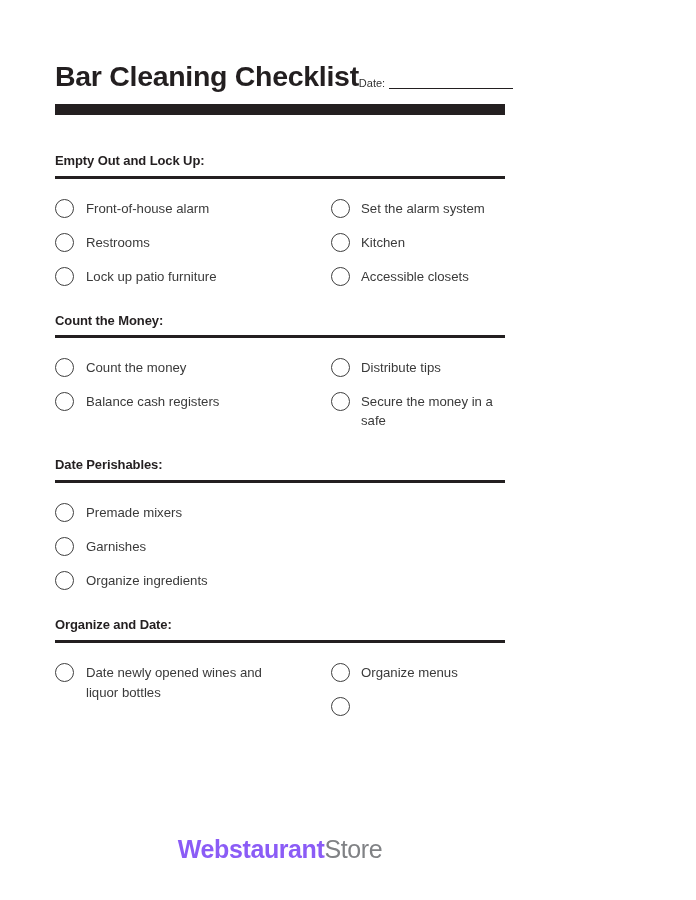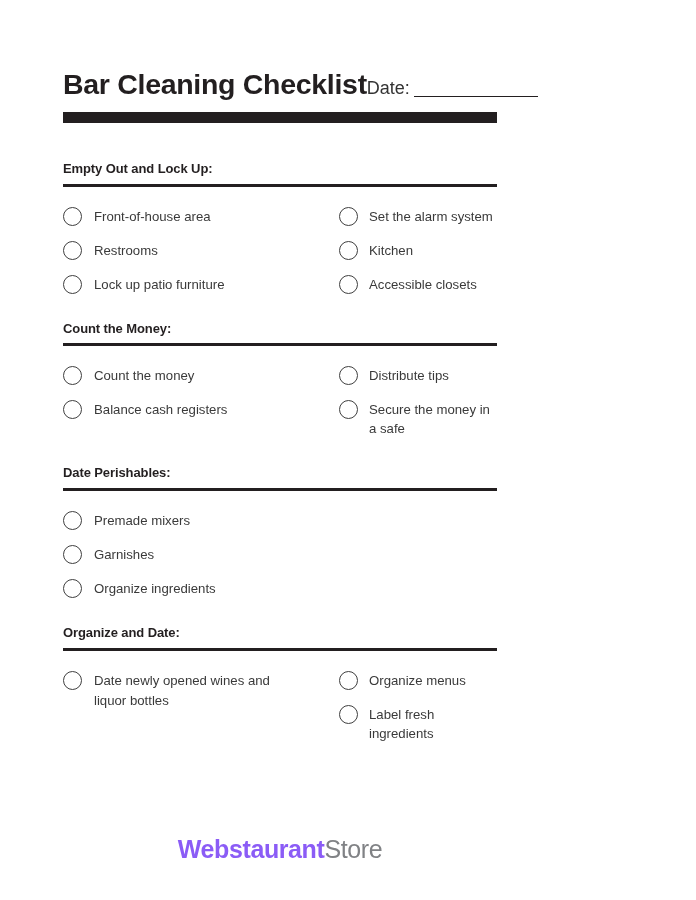--- a/index.html
+++ b/index.html
@@ -14,21 +14,21 @@
     font-family: "Liberation Sans", sans-serif;
     color: #333333;
     position: relative;
     overflow: hidden;
   }
 
   .page {
     width: 560px;
     height: 900px;
     background: #ffffff;
-    padding: 8px;
+    padding: 0;
     position: relative;
   }
 
   
   .header {
     padding: 62px 55px 0 55px;
   }
 
   .header-row {
     display: flex;
@@ -47,21 +47,21 @@
   }
 
   .date-group {
     display: flex;
     align-items: flex-end;
     padding-bottom: 3px;
     white-space: nowrap;
   }
 
   .date-label {
-    font-size: 18px;
+    font-size: 11px;
     color: #333333;
     font-weight: normal;
     margin-right: 4px;
     line-height: 1;
   }
 
   .date-line {
     display: inline-block;
     width: 124px;
     border-bottom: 1.6px solid #231f20;
@@ -191,21 +191,21 @@
   <div class="title-rule"></div>
 
   <div class="sections" id="sections-container">
       <div class="section">
         <div class="section-title">Empty Out and Lock Up:</div>
         <div class="section-rule"></div>
         <div class="section-body">
           <div class="col col-left">
             <div class="item">
               <span class="checkbox"></span>
-              <span class="item-label">Front-of-house area</span>
+              <span class="item-label">Front-of-house alarm</span>
             </div>
             <div class="item">
               <span class="checkbox"></span>
               <span class="item-label">Restrooms</span>
             </div>
             <div class="item">
               <span class="checkbox"></span>
               <span class="item-label">Lock up patio furniture</span>
             </div>
           </div>
@@ -281,21 +281,20 @@
               <span class="item-label two-line">Date newly opened wines and liquor bottles</span>
             </div>
           </div>
           <div class="col col-right">
             <div class="item">
               <span class="checkbox"></span>
               <span class="item-label">Organize menus</span>
             </div>
             <div class="item">
               <span class="checkbox"></span>
-              <span class="item-label">Label fresh ingredients</span>
             </div>
           </div>
         </div>
       </div>
     </div>
 
   <div class="footer">
     <div class="logo">
       <span class="logo-a">Webstaurant</span><span class="logo-b">Store</span>
     </div>

